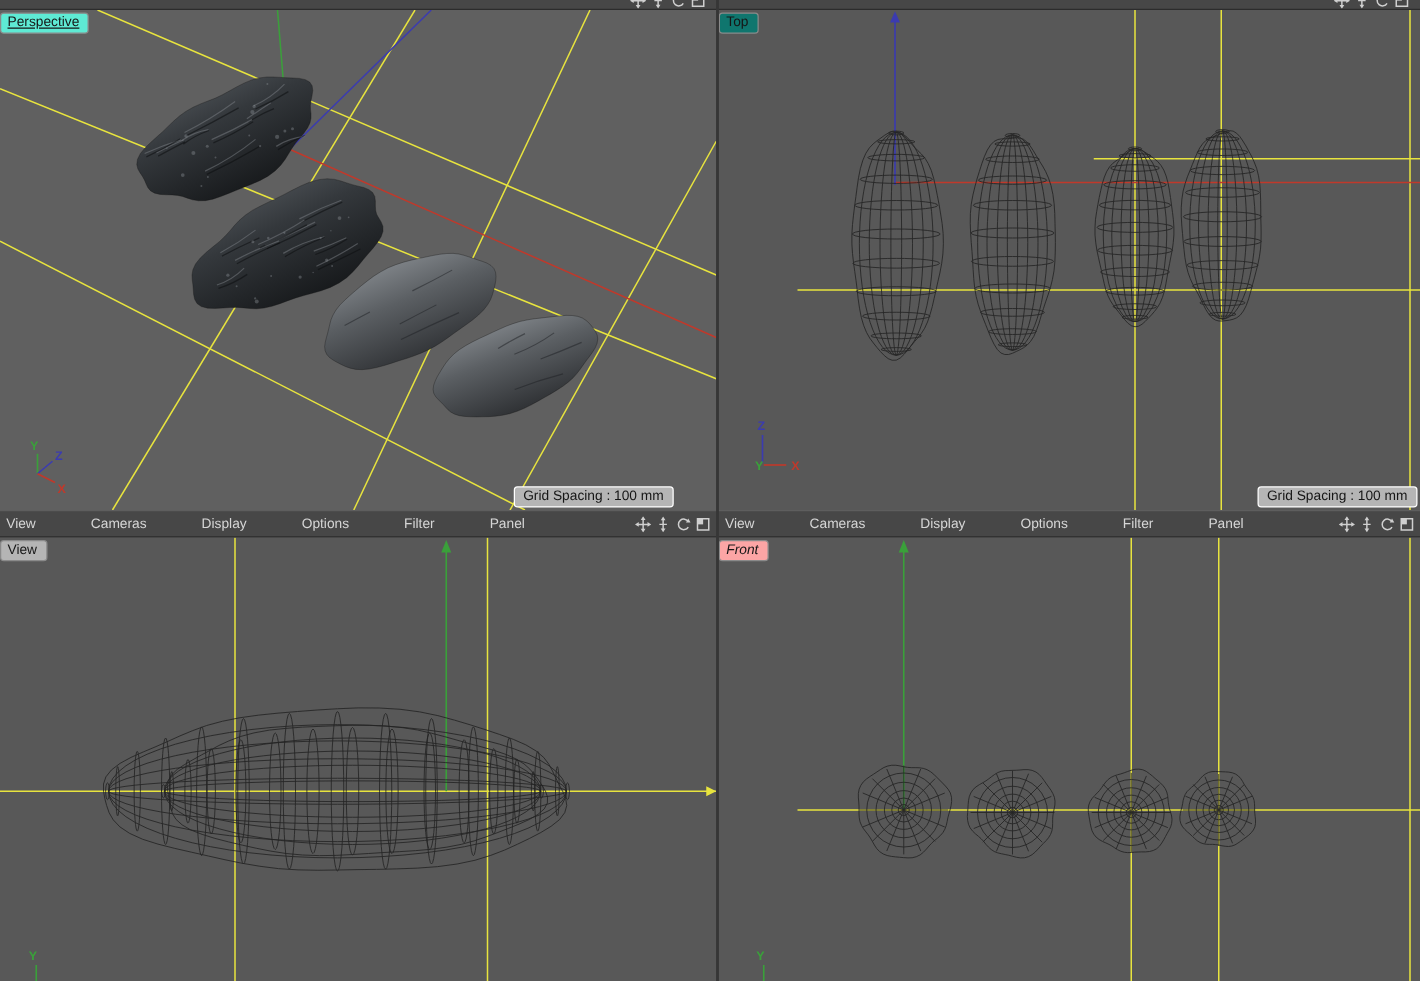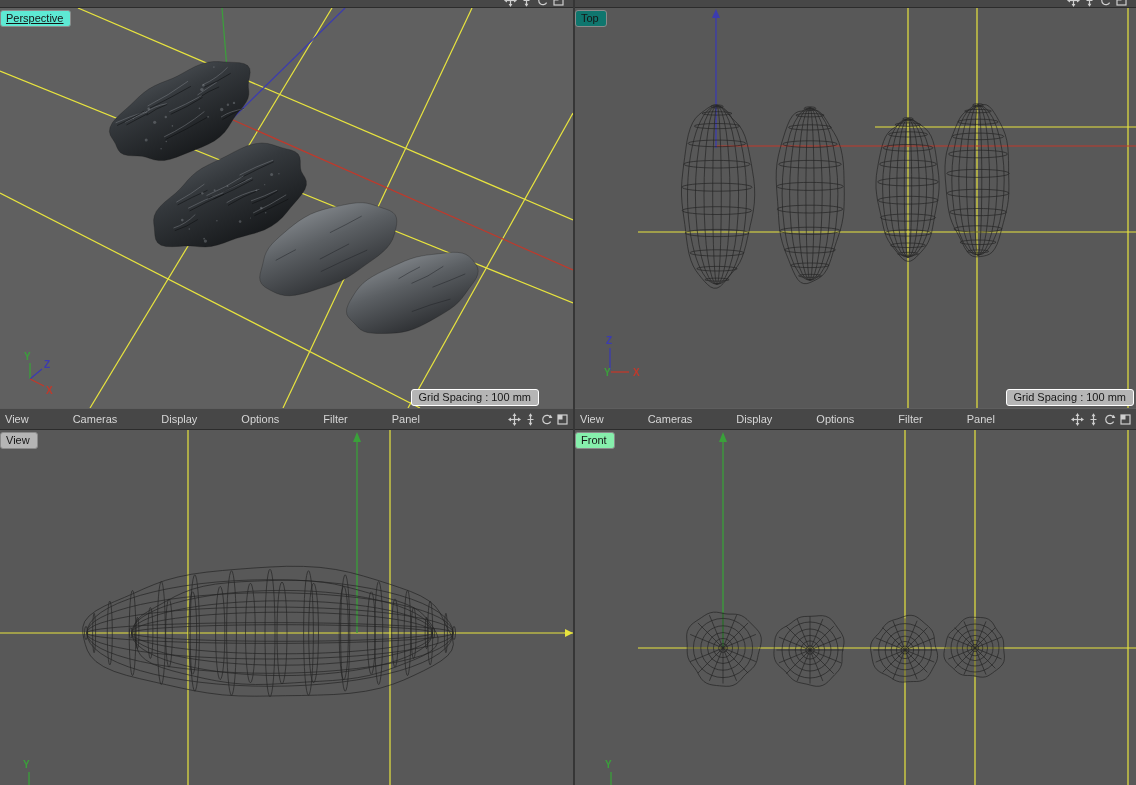--- a/index.html
+++ b/index.html
@@ -519,17 +519,17 @@
           <line x1="400" y1="218" x2="379.6353247018274" y2="197.63532470182744" stroke="#232323" stroke-width="0.7" opacity="1"></line>
           <line x1="400" y1="218" x2="388.9787171478854" y2="191.39226946367495" stroke="#232323" stroke-width="0.7" opacity="1"></line>
           <line x1="400" y1="218" x2="400" y2="189.2" stroke="#232323" stroke-width="0.7" opacity="1"></line>
           <line x1="400" y1="218" x2="411.0212828521146" y2="191.39226946367495" stroke="#232323" stroke-width="0.7" opacity="1"></line>
           <line x1="400" y1="218" x2="420.3646752981726" y2="197.63532470182741" stroke="#232323" stroke-width="0.7" opacity="1"></line>
           <line x1="400" y1="218" x2="426.60773053632505" y2="206.9787171478854" stroke="#232323" stroke-width="0.7" opacity="1"></line>
         </g>
         <line x1="36" y1="355" x2="36" y2="342" stroke="#3aa03a" stroke-width="1.3" opacity="1"></line>
         <text x="30" y="338" fill="#3aa03a" font-size="10" font-weight="bold" font-family="Liberation Sans, sans-serif">Y</text>
       </svg>
-    <div class="vp-label" style="background: #86efac; color: rgb(22, 22, 22);">Front</div>
+    <div class="vp-label" style="background: #fca5a5; color: rgb(22, 22, 22); font-style: italic;">Front</div>
   </div>
 
   <div class="vdivider"></div>
 </div>
 
 </body></html>

